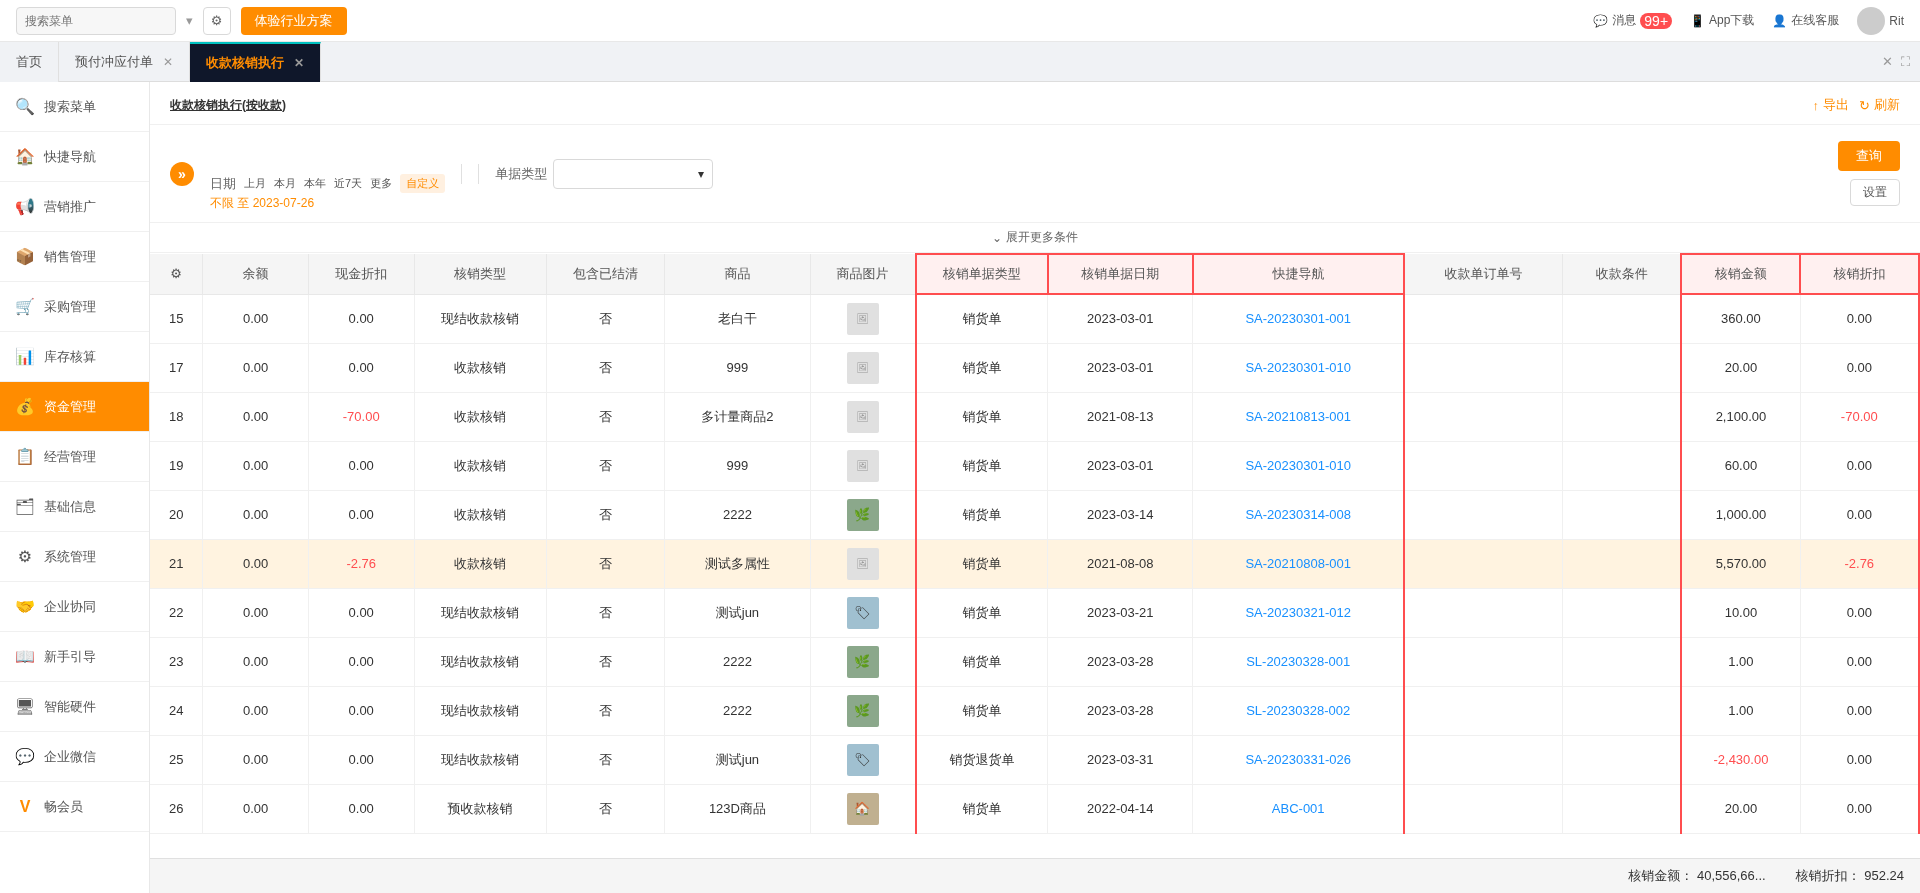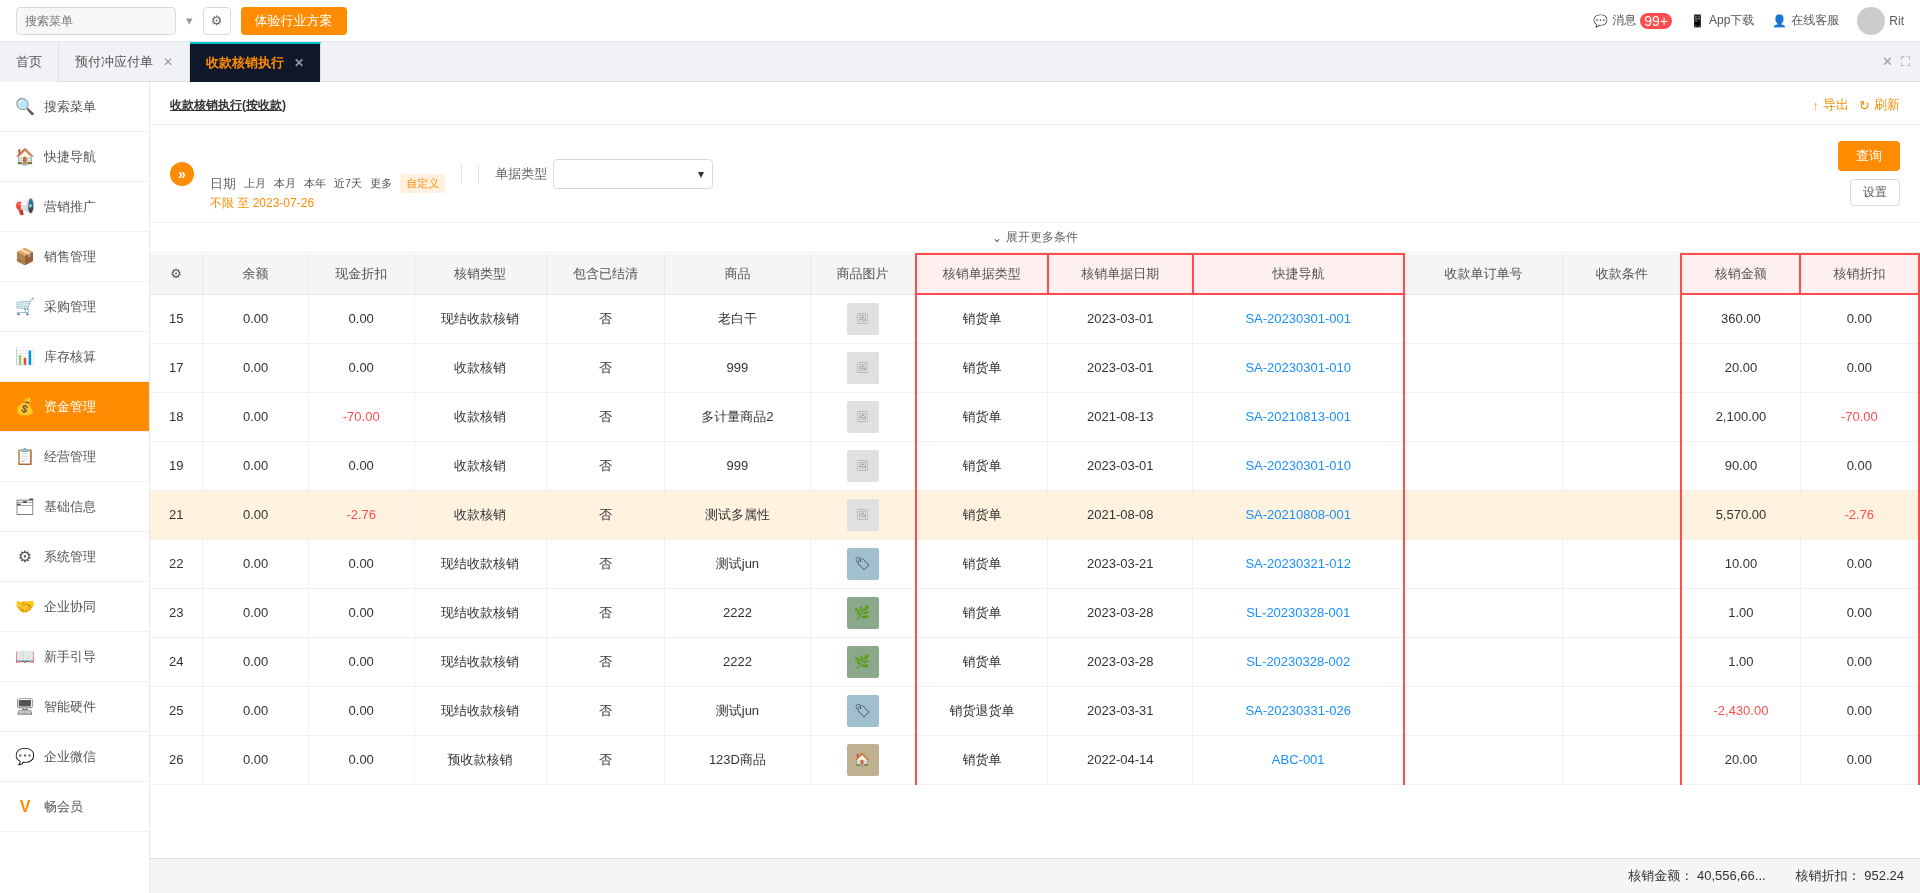--- a/index.html
+++ b/index.html
@@ -648,21 +648,37 @@
       <td>0.00</td>
       <td>收款核销</td>
       <td>否</td>
       <td>999</td>
       <td><span class="img-placeholder">🖼</span></td>
       <td style="border-left:2px solid #ff4d4f;border-right:1px solid #f0f0f0;">销货单</td>
       <td style="border-right:1px solid #f0f0f0;">2023-03-01</td>
       <td style="border-right:2px solid #ff4d4f;"><a class="link-text">SA-20230301-010</a></td>
       <td></td>
       <td></td>
-      <td style="border-left:2px solid #ff4d4f;border-right:1px solid #f0f0f0;">90.00</td>
+      <td style="border-left:2px solid #ff4d4f;border-right:1px solid #f0f0f0;">60.00</td>
+      <td style="border-right:2px solid #ff4d4f;">0.00</td>
+    </tr>
+            <tr>
+      <td>20</td>
+      <td>0.00</td>
+      <td>0.00</td>
+      <td>收款核销</td>
+      <td>否</td>
+      <td>2222</td>
+      <td><span class="img-thumbnail" style="background:#8ba88b;">🌿</span></td>
+      <td style="border-left:2px solid #ff4d4f;border-right:1px solid #f0f0f0;">销货单</td>
+      <td style="border-right:1px solid #f0f0f0;">2023-03-14</td>
+      <td style="border-right:2px solid #ff4d4f;"><a class="link-text">SA-20230314-008</a></td>
+      <td></td>
+      <td></td>
+      <td style="border-left:2px solid #ff4d4f;border-right:1px solid #f0f0f0;">1,000.00</td>
       <td style="border-right:2px solid #ff4d4f;">0.00</td>
     </tr>
             <tr class="highlight-row">
       <td>21</td>
       <td>0.00</td>
       <td class="negative">-2.76</td>
       <td>收款核销</td>
       <td>否</td>
       <td>测试多属性</td>
       <td><span class="img-placeholder">🖼</span></td>

